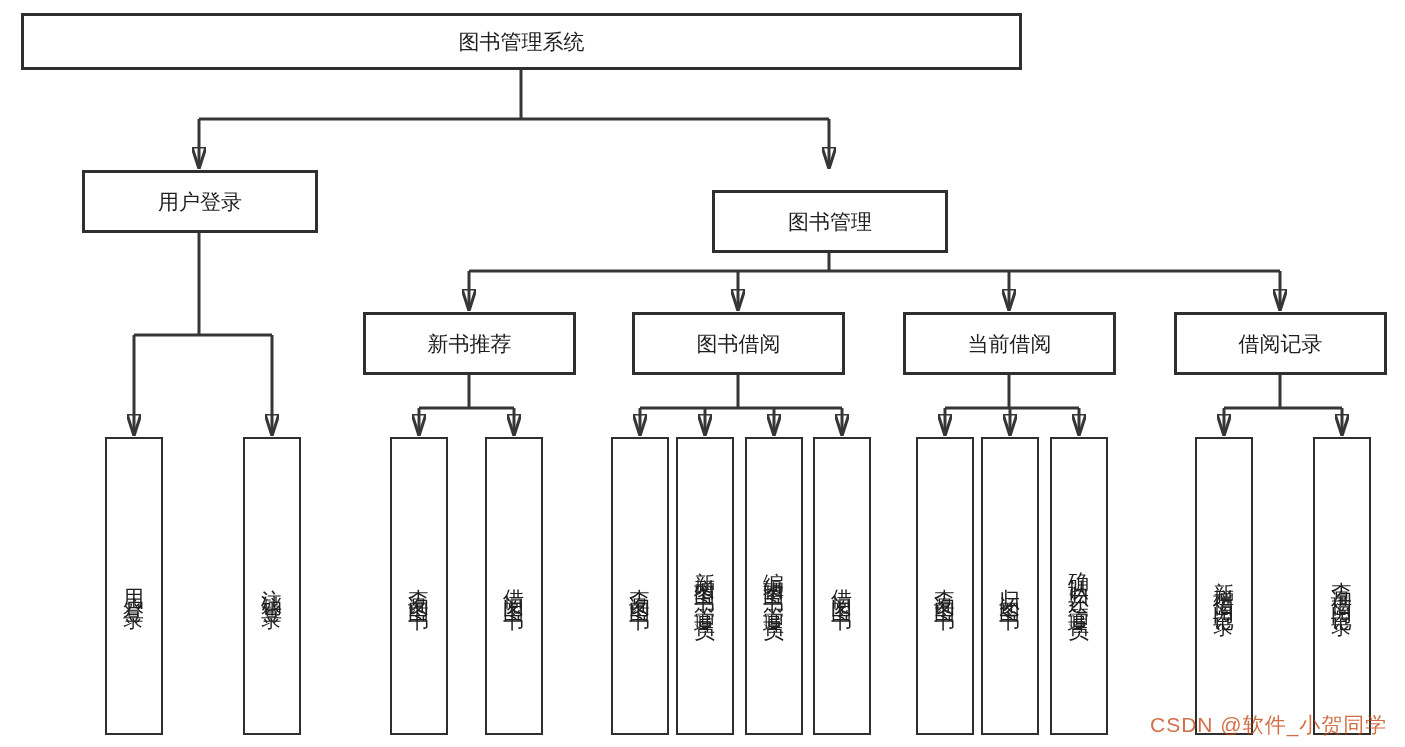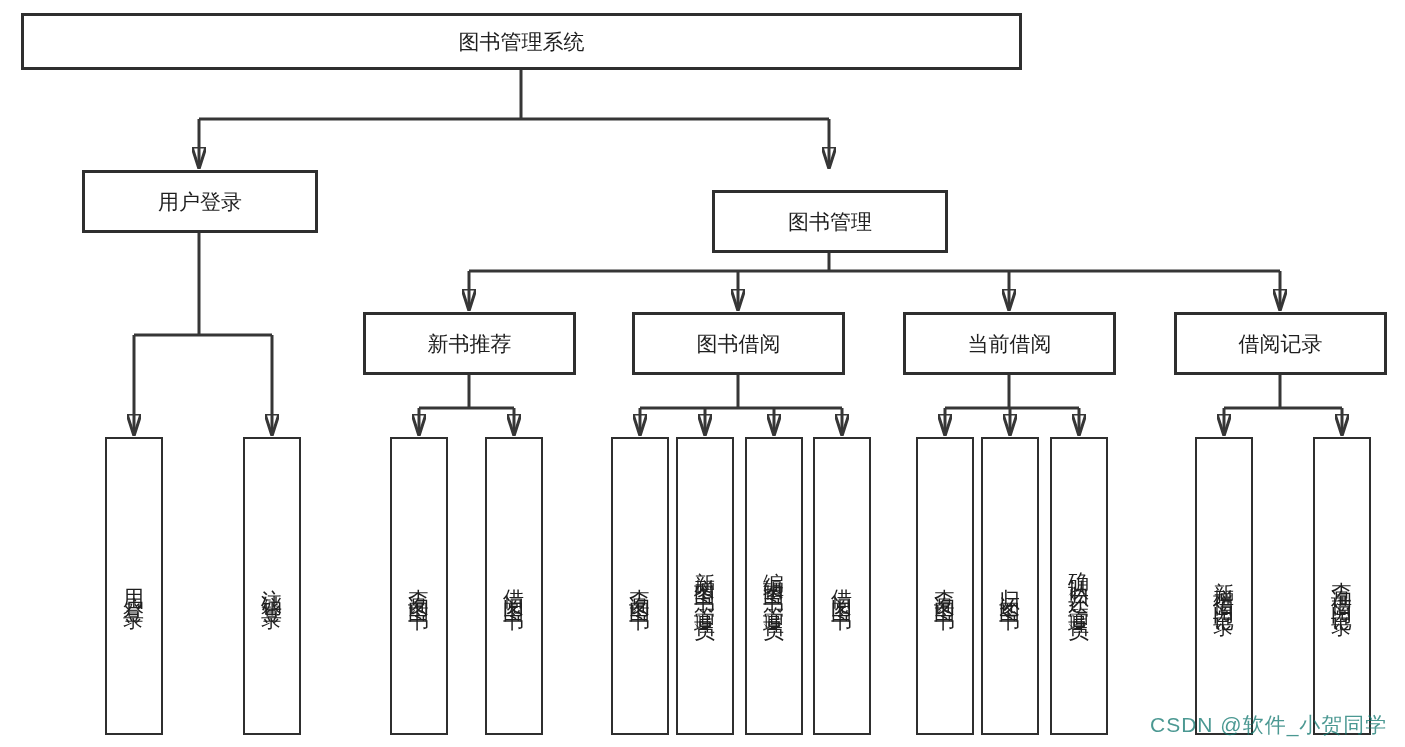--- a/index.html
+++ b/index.html
@@ -30,21 +30,21 @@
     writing-mode:vertical-rl;
     text-orientation:mixed;
     letter-spacing:7px;
     white-space:normal;
   }
   .watermark {
     position:absolute;
     left:1150px; top:711px;
     font-size:21px;
     letter-spacing:1px;
-    color:#0f766e;
+    color:#c2410c;
     opacity:0.75;
     z-index:5;
     white-space:nowrap;
   }
 </style>
 </head>
 <body>
 
 <div class="stage">
 

